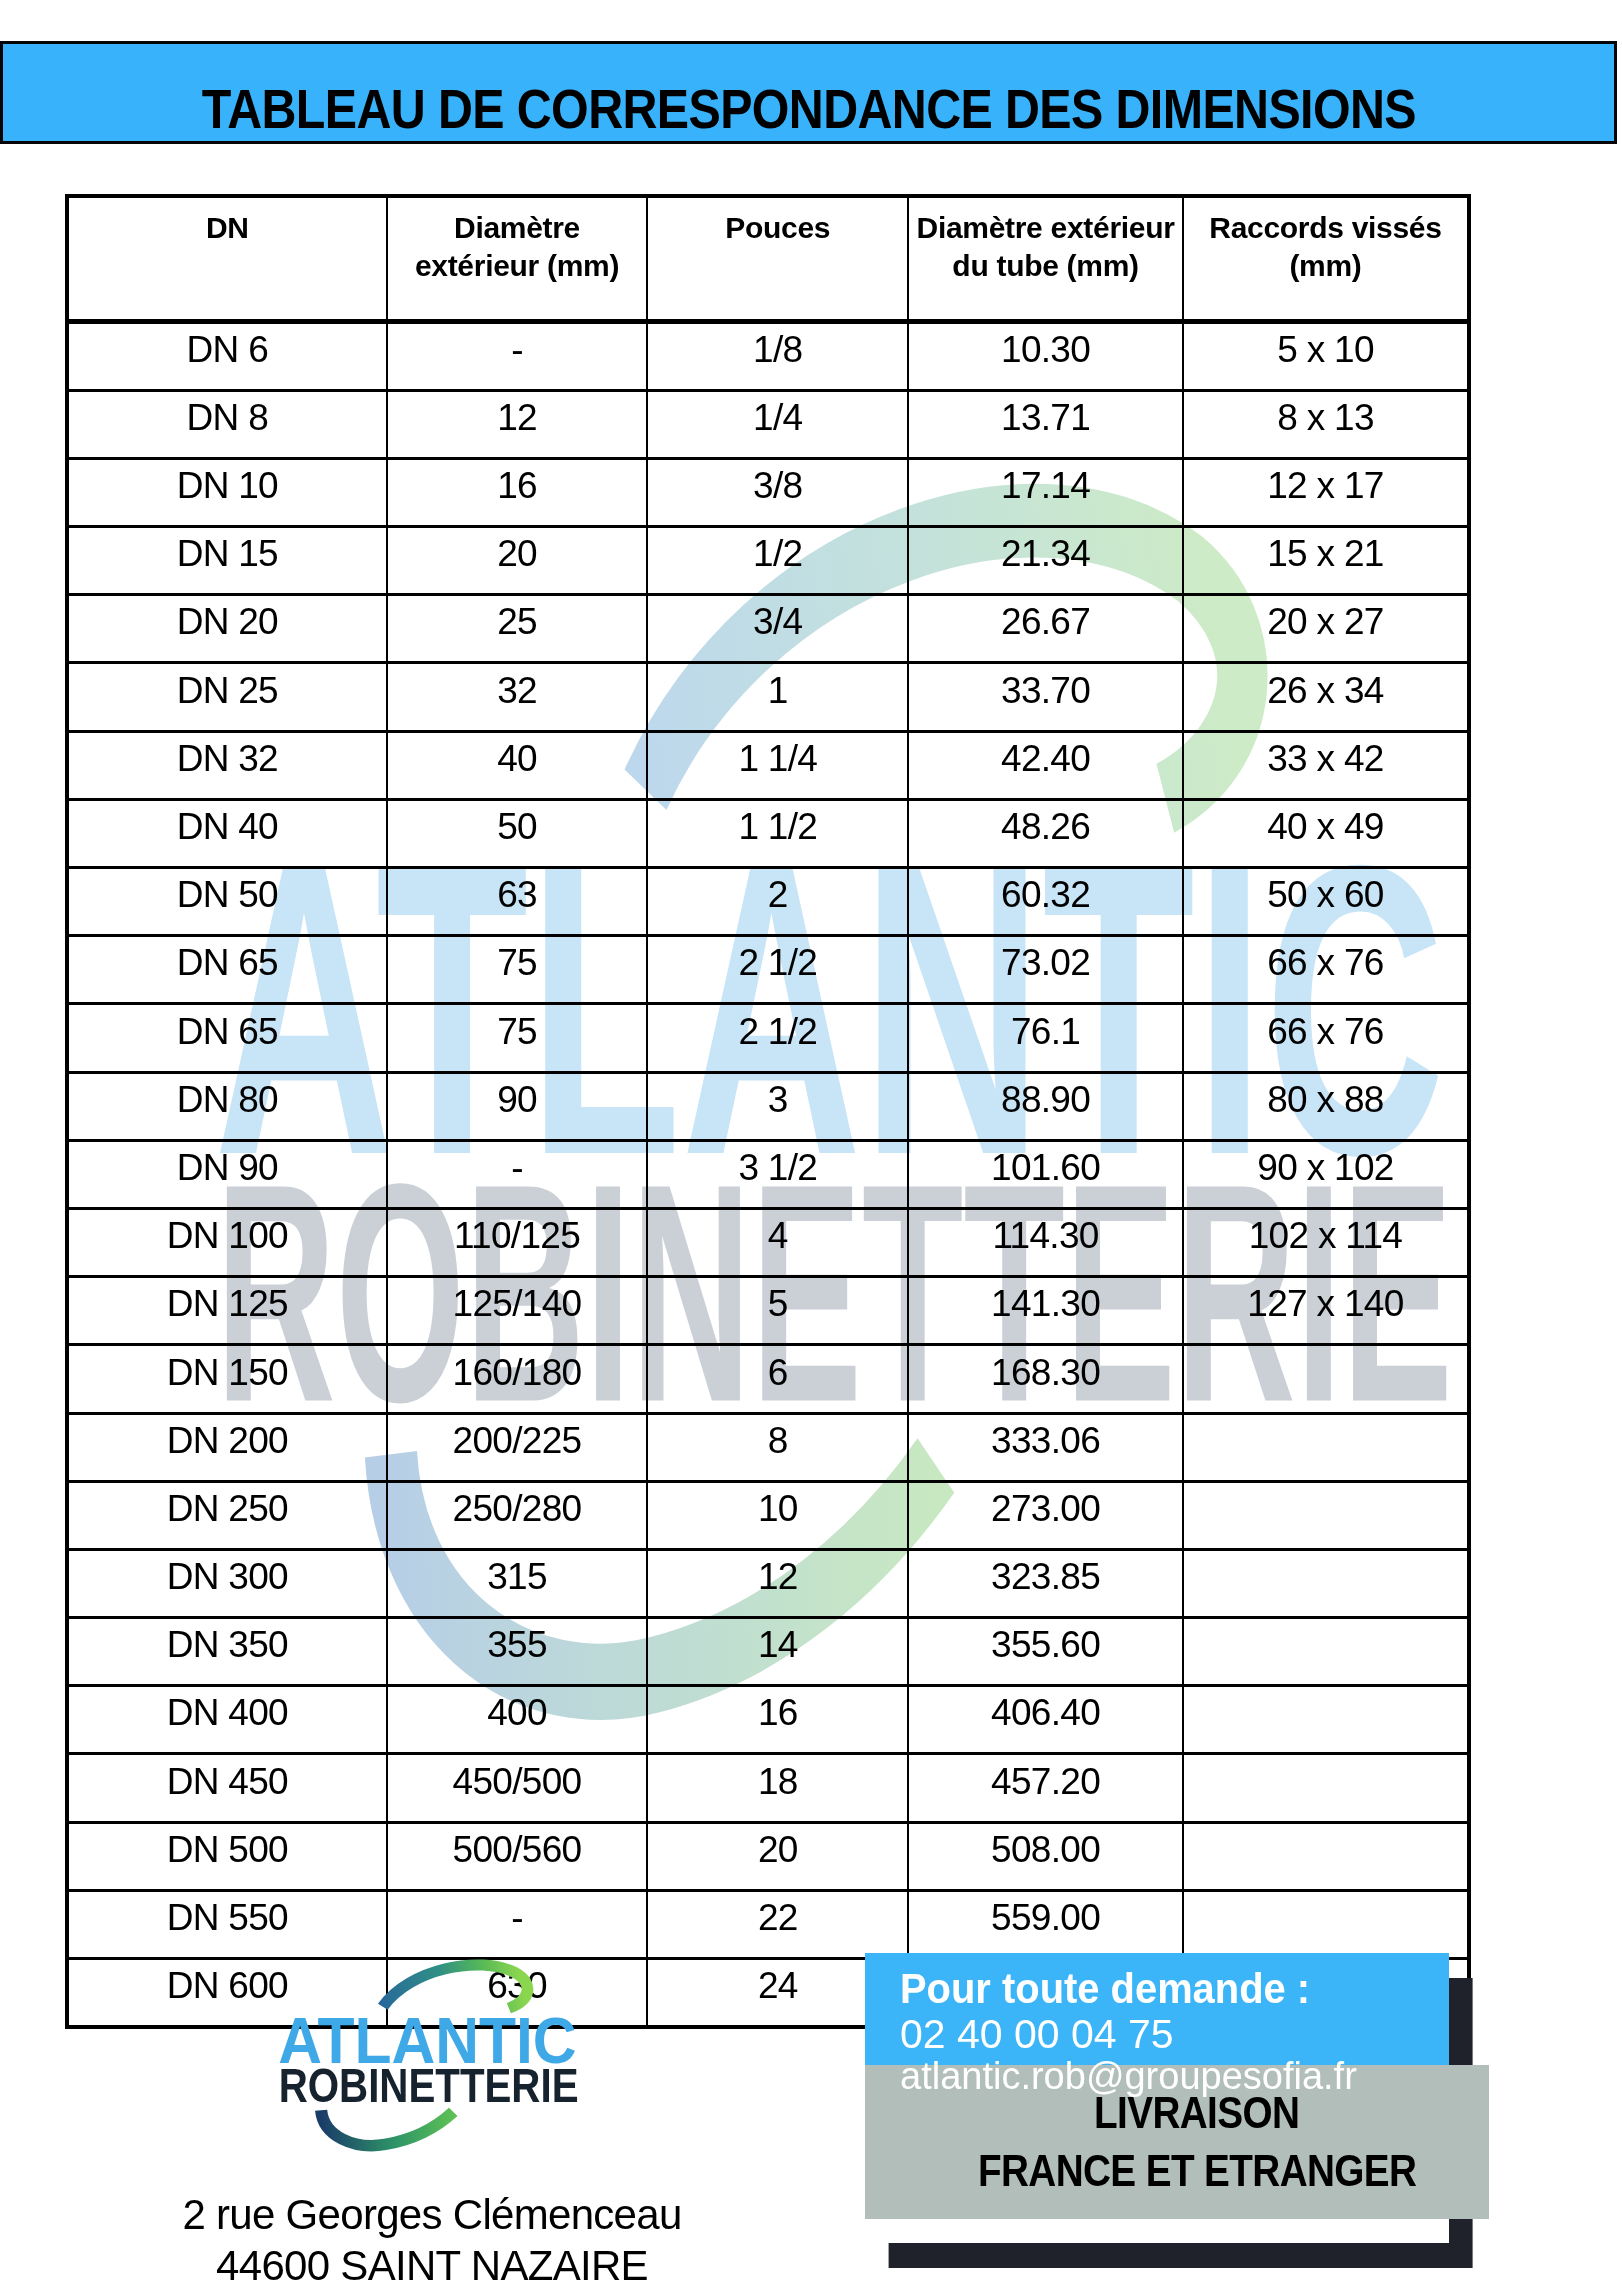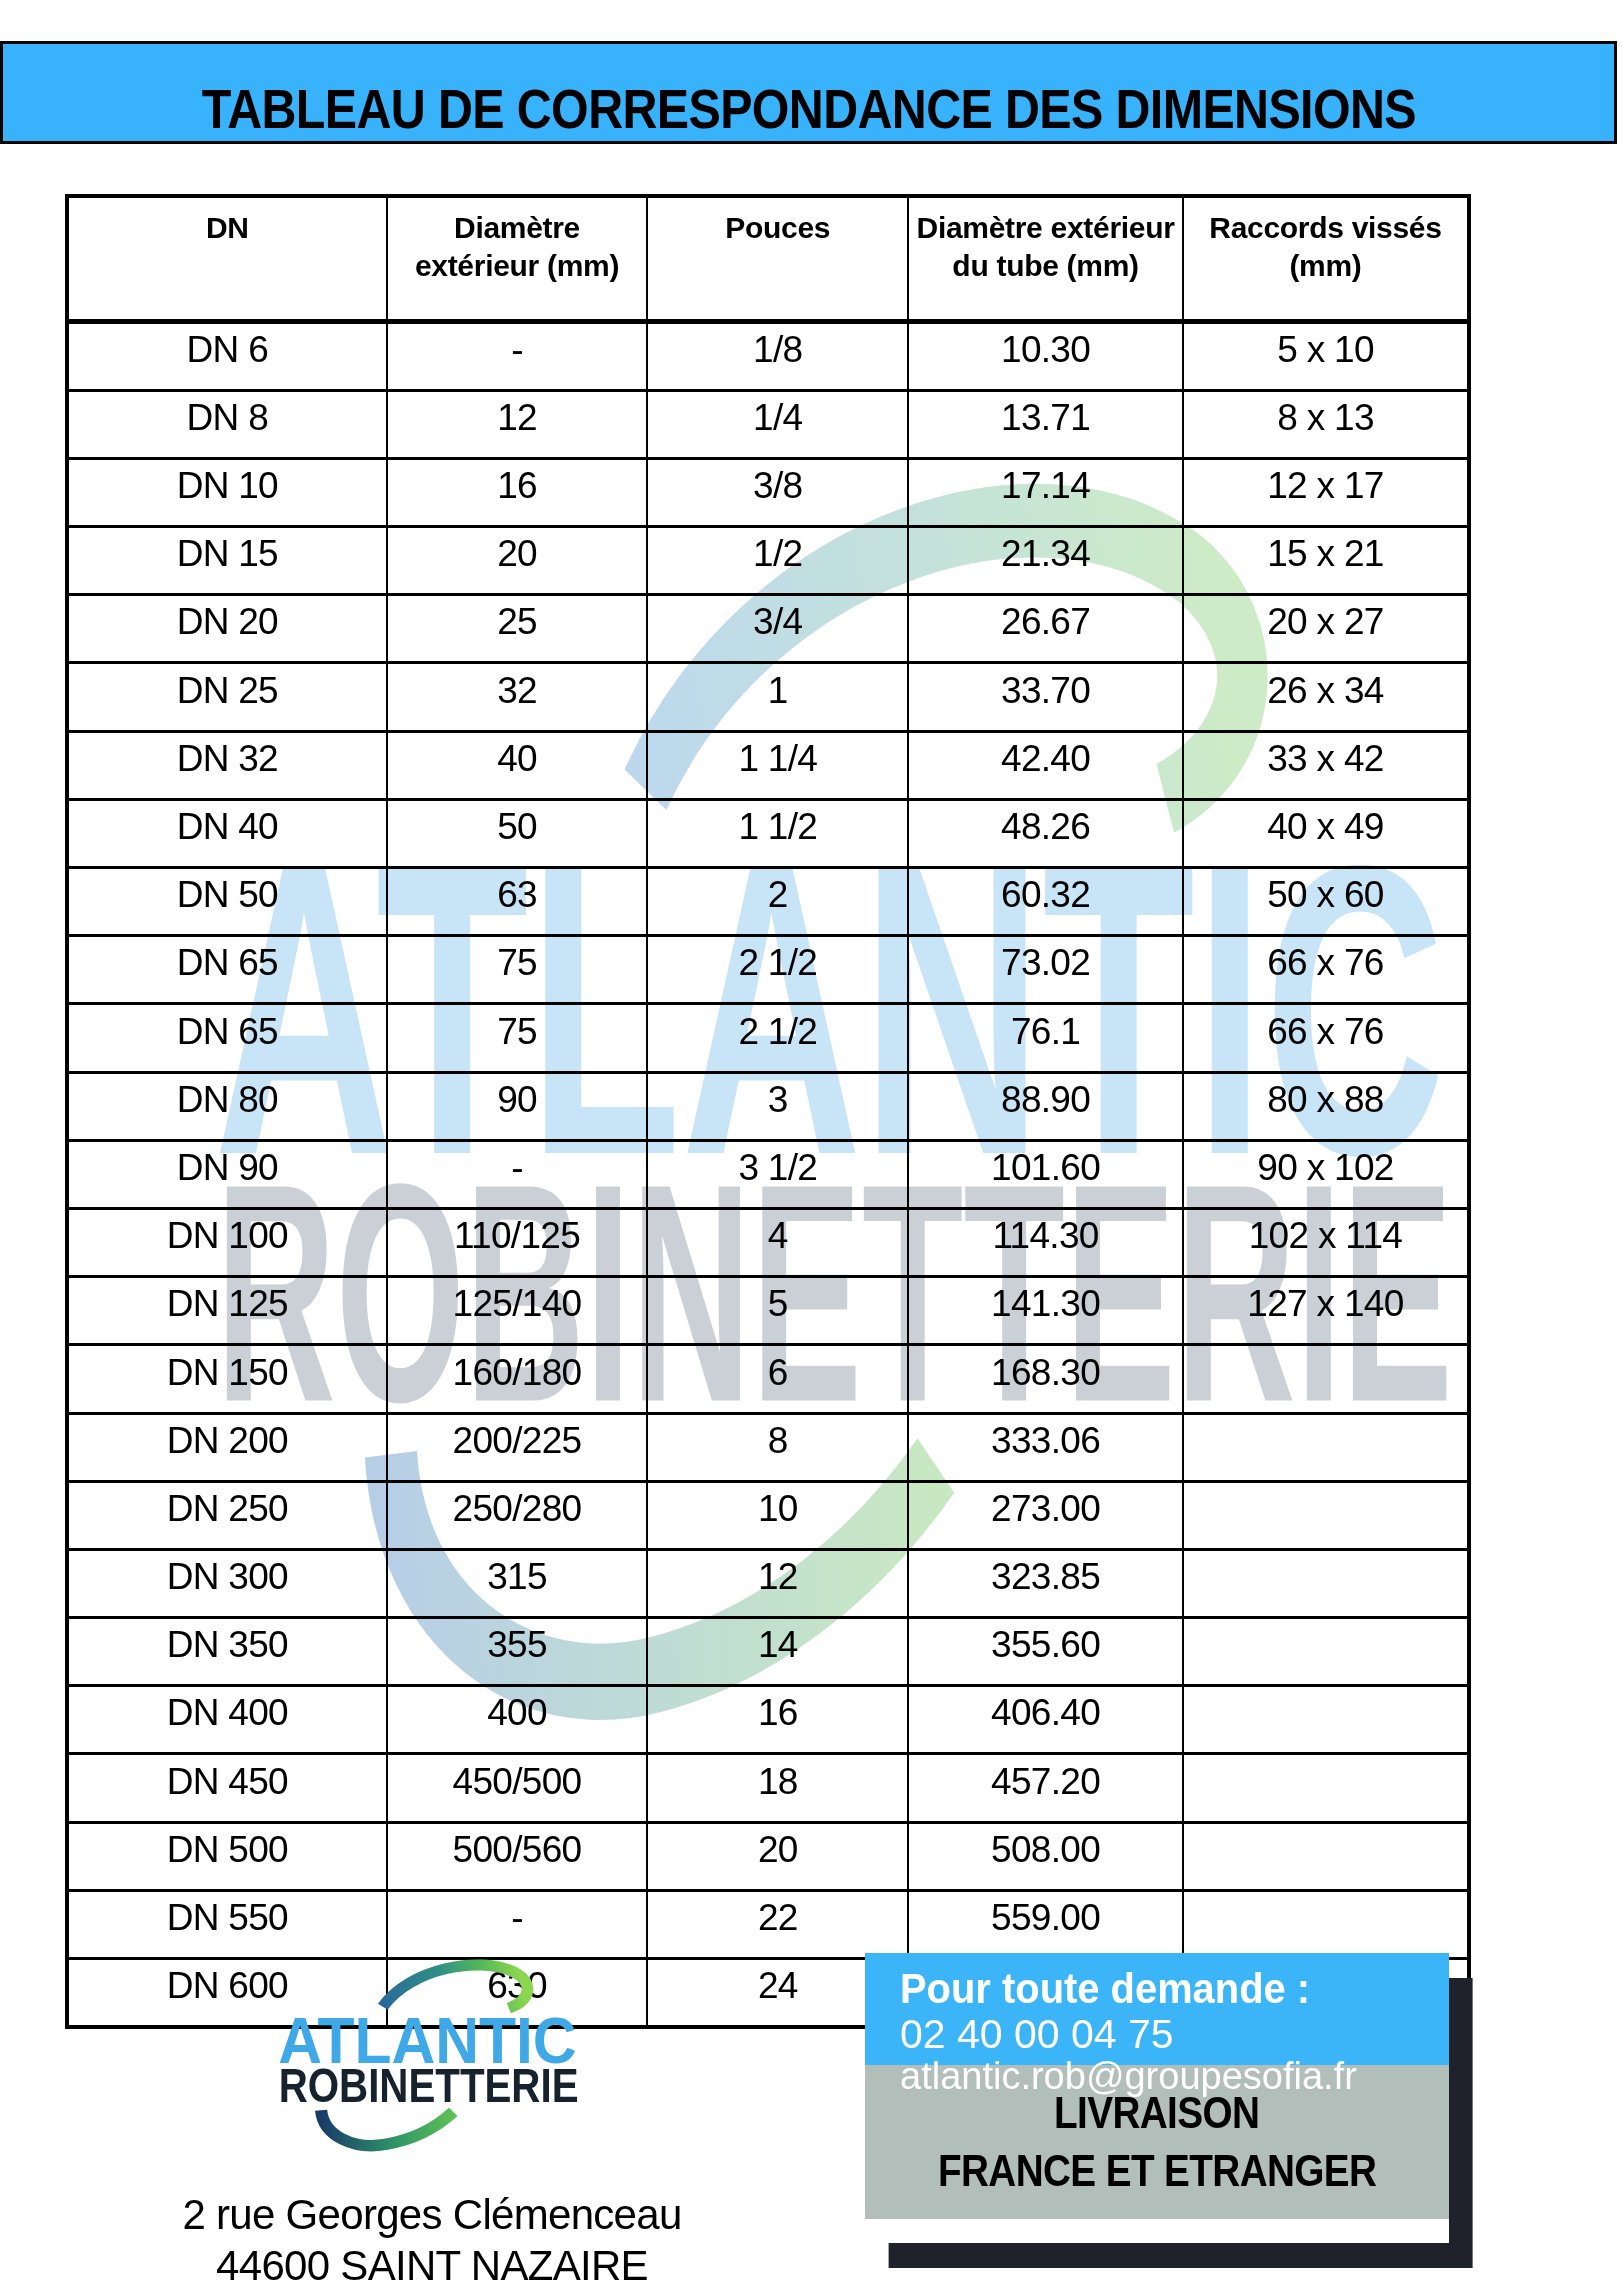--- a/index.html
+++ b/index.html
@@ -82,20 +82,21 @@
     font-size:42px;font-weight:700;line-height:46px;
     display:inline-block;transform:scaleX(0.95);transform-origin:left center;
     white-space:nowrap;
   }
   .contact-phone{font-size:41px;font-weight:400;line-height:44px;}
   .contact-email{font-size:38px;font-weight:400;line-height:41px;}
   .delivery-box{
     width:100%;height:154px;background:var(--delivery_gray,#B2BEB9);
     display:flex;flex-direction:column;align-items:center;justify-content:center;
     color:#000;
+    padding-left:40px;
   }
   .delivery-line{
     font-size:44px;font-weight:700;line-height:58px;
     display:inline-block;transform:scaleX(0.88);
     white-space:nowrap;letter-spacing:-0.7px;
   }
 </style>
 </head>
 <body>
 

